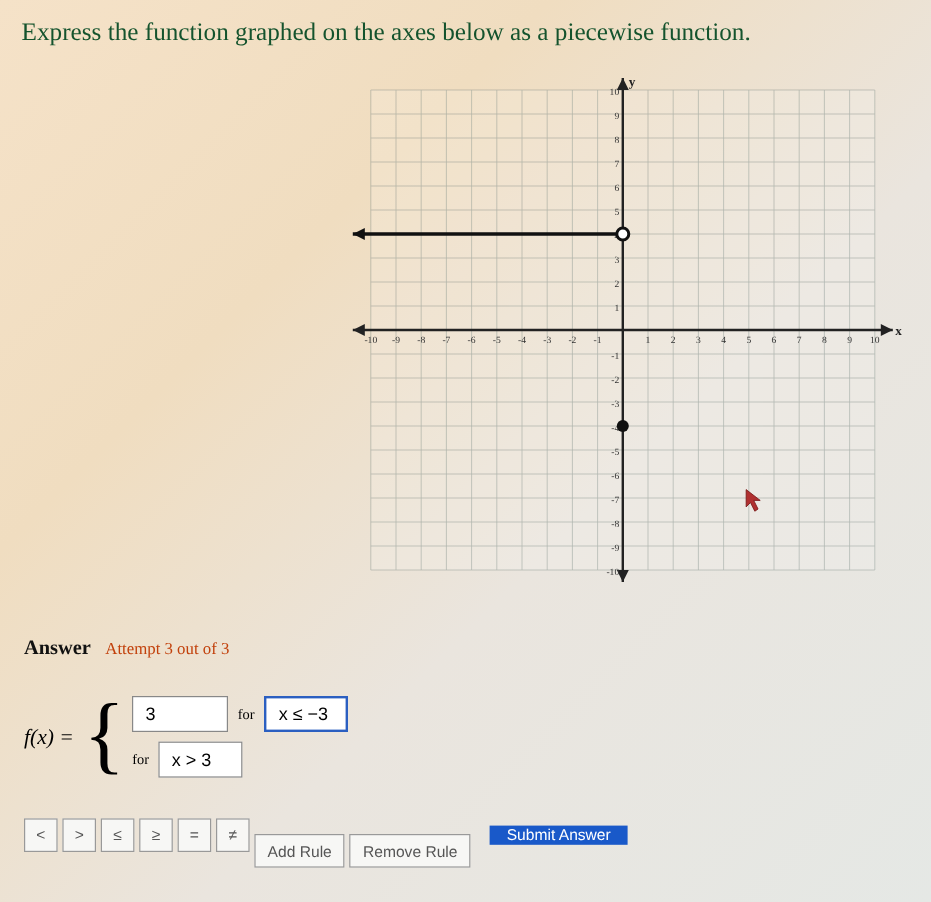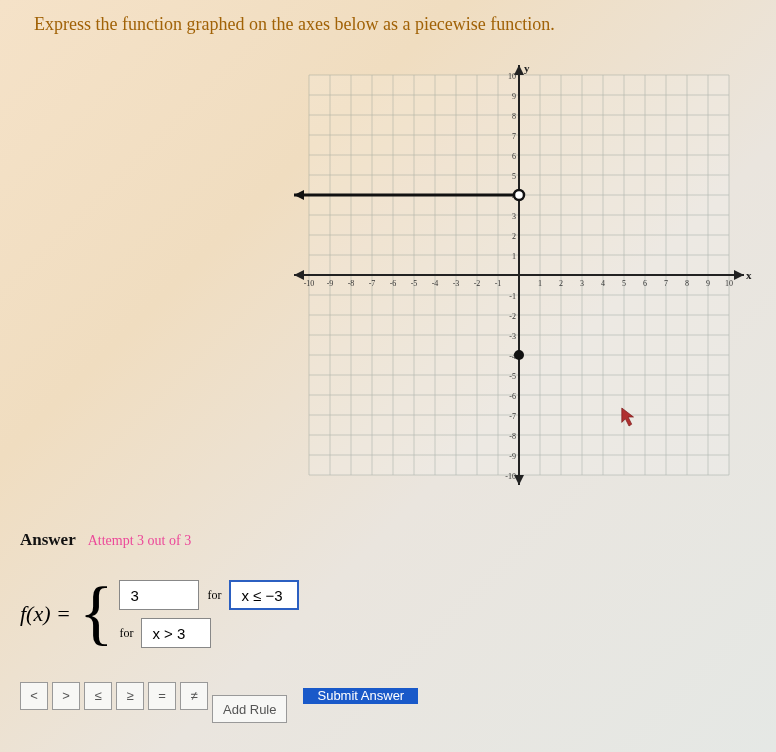--- a/index.html
+++ b/index.html
@@ -5,48 +5,48 @@
   * { box-sizing: border-box; margin: 0; padding: 0; }
   body {
     font-family: Georgia, 'Times New Roman', serif;
     width: 776px;
     height: 752px;
     background: linear-gradient(135deg, #f5e2c8 0%, #f0ddc0 30%, #eae5de 60%, #e5e8e5 100%);
     position: relative;
     overflow: hidden;
   }
   .question {
-    padding: 14px 34px;
-    font-size: 18px;
-    color: #a16207;
+    padding: 14px 18px;
+    font-size: 21px;
+    color: #14532d;
   }
   .graph-wrap {
     position: absolute;
     left: 284px;
     top: 60px;
     width: 470px;
     height: 430px;
   }
   .answer-section {
     position: absolute;
     left: 20px;
     top: 530px;
     width: 720px;
   }
   .answer-header { margin-bottom: 28px; }
   .answer-header b { font-size: 17px; color: #111; margin-top: 28px; }
-  .answer-header .attempt { font-size: 14px; color: #ec4899; margin-left: 8px; margin-top: 18px; }
+  .answer-header .attempt { font-size: 14px; color: #c2410c; margin-left: 8px; margin-top: 18px; }
   .piecewise {
     display: flex;
     align-items: center;
     margin-bottom: 18px;
   }
   .fx {
     font-family: 'Cambria Math', Georgia, serif;
-    font-size: 22px;
+    font-size: 18px;
     font-style: italic;
     margin-right: 8px;
   }
   .brace {
     font-size: 72px;
     line-height: 72px;
     font-family: 'Cambria Math', serif;
     margin-right: 6px;
     position: relative;
     top: -2px;
@@ -257,15 +257,16 @@
   </div>
 
   <div class="toolbar">
     <button class="tbtn">&lt;</button>
     <button class="tbtn">&gt;</button>
     <button class="tbtn">≤</button>
     <button class="tbtn">≥</button>
     <button class="tbtn">=</button>
     <button class="tbtn">≠</button>
     <button class="tbtn wide">Add Rule</button>
+    <button class="tbtn wide">Remove Rule</button>
     <button class="submit-btn">Submit Answer</button>
   </div>
 </div>
 
 </body></html>

